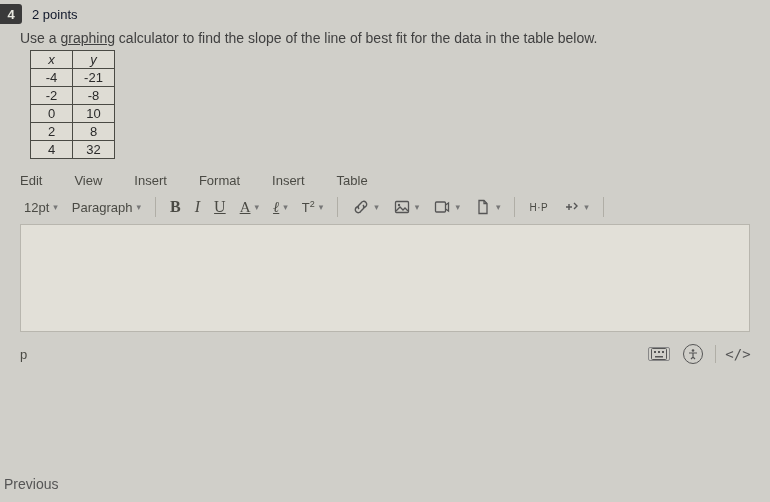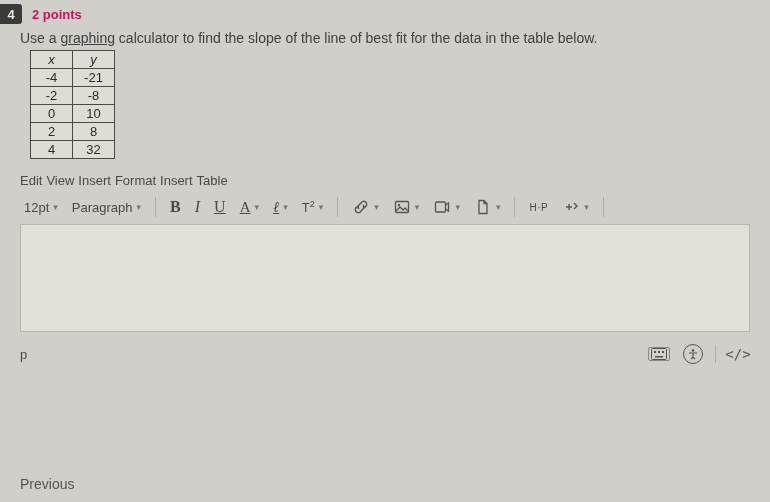--- a/index.html
+++ b/index.html
@@ -25,22 +25,21 @@
       align-items: center;
       justify-content: center;
       font-size: 13px;
       font-weight: bold;
       border-top-right-radius: 3px;
       border-bottom-right-radius: 3px;
       margin-right: 10px;
     }
     .points {
       font-size: 13px;
-      color: #be185d;
-      font-weight: bold;
+      color: #0f172a;
     }
     .question-text {
       margin: 4px 0 4px 20px;
       font-size: 14px;
       color: #404040;
     }
     .question-text .underlined { text-decoration: underline; }
     table.data {
       border-collapse: collapse;
       margin: 2px 0 10px 30px;
@@ -50,21 +49,21 @@
       border: 1px solid #4a4a44;
       padding: 1px 8px;
       font-size: 13px;
       text-align: center;
       min-width: 42px;
       color: #2a2a2a;
     }
     table.data th { font-style: italic; font-weight: normal; }
     .menubar {
       display: flex;
-      gap: 4px;
+      gap: 32px;
       margin: 14px 0 8px 20px;
       font-size: 13px;
       color: #4a4a44;
     }
     .menubar span { cursor: pointer; }
     .toolbar {
       display: flex;
       align-items: center;
       gap: 6px;
       margin: 0 0 6px 20px;
@@ -102,21 +101,21 @@
     .footer-icons { display: flex; align-items: center; gap: 10px; }
     .footer-icons .icon-btn { display:flex;align-items:center;justify-content:center;width:24px;height:24px;color:#555;cursor:pointer;}
     .footer-icons .circ { border:1px solid #555;border-radius:50%;width:20px;height:20px;display:flex;align-items:center;justify-content:center;font-size:11px;}
     .footer-icons .code { font-family: monospace; font-size: 14px; }
     .prev-btn {
       position: absolute;
       bottom: 4px;
       left: 0;
       font-size: 14px;
       color: #555;
-      padding: 6px 20px;
+      padding: 6px 4px;
     }
     svg { display: block; }
   </style>
 </head>
 <body>
 
 <div class="header-row">
   <div class="qnum-badge">4</div>
   <div class="points">2 points</div>
 </div>

